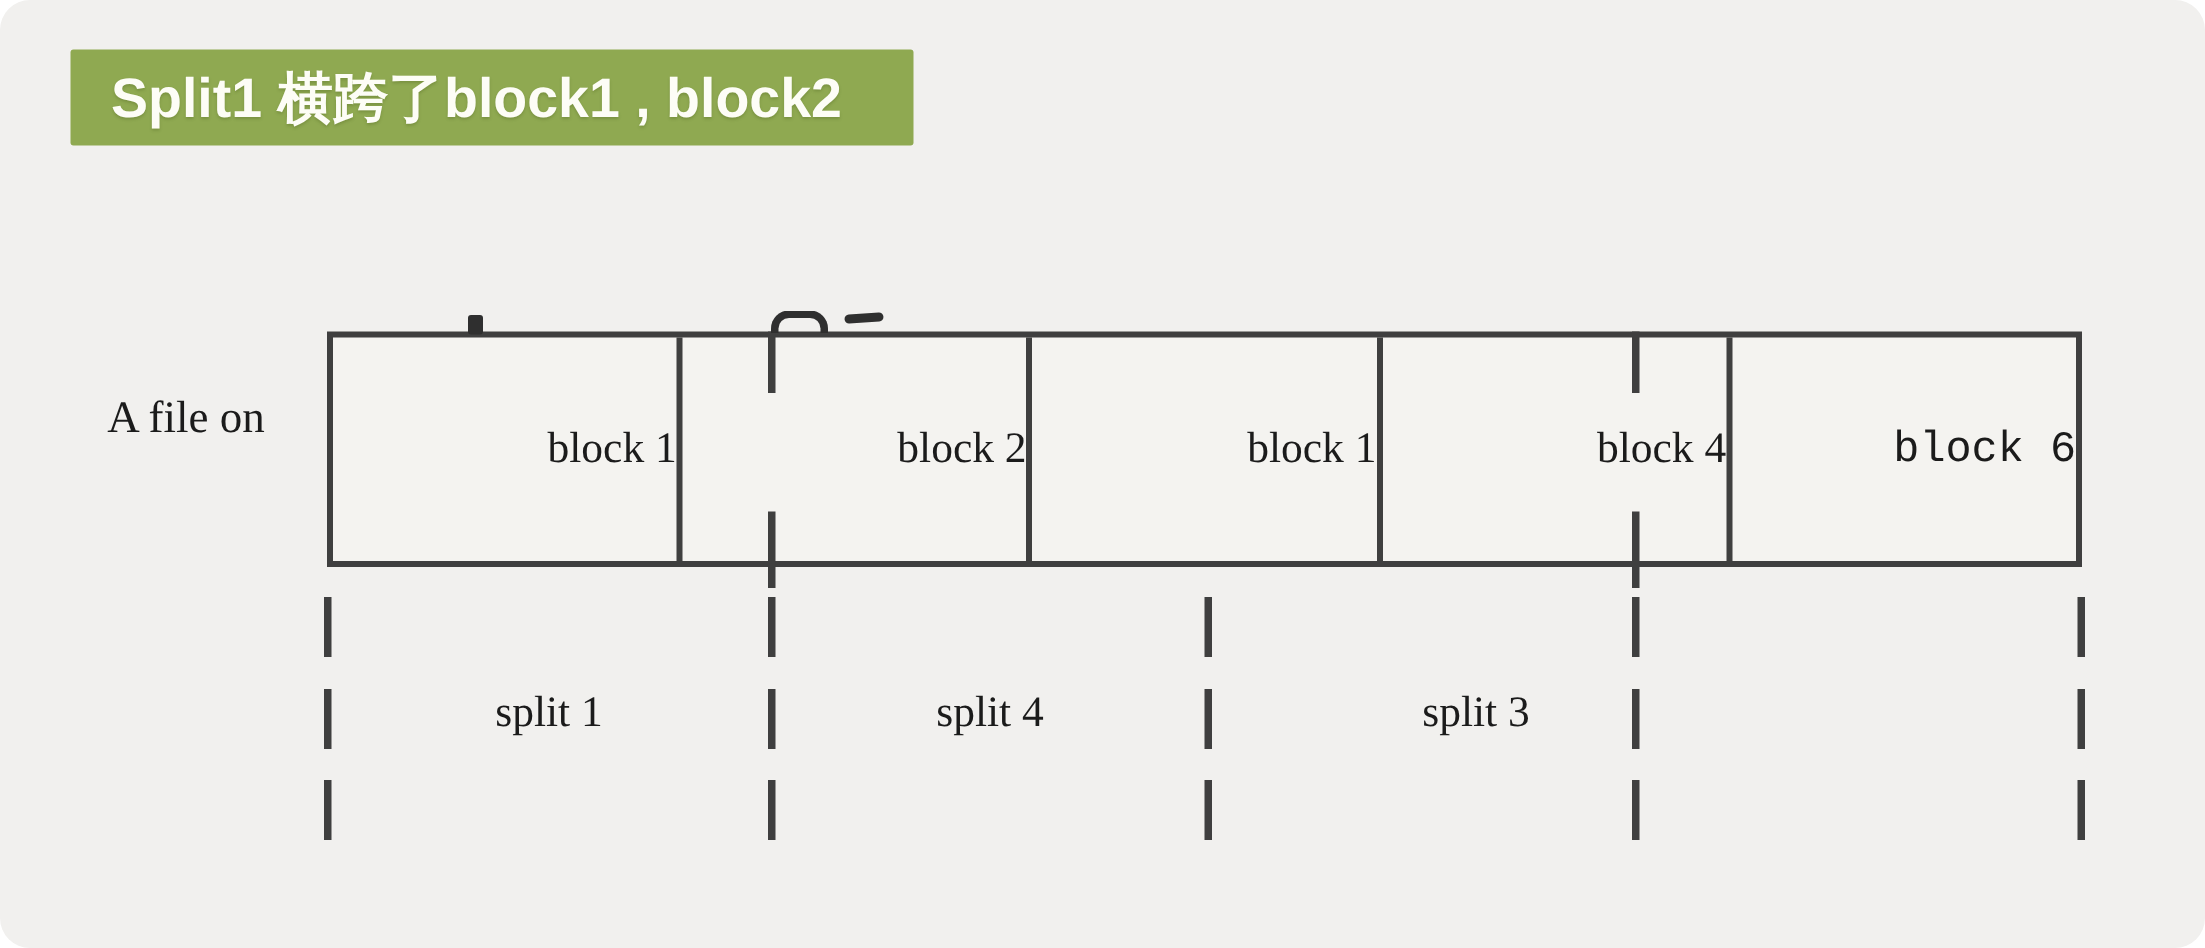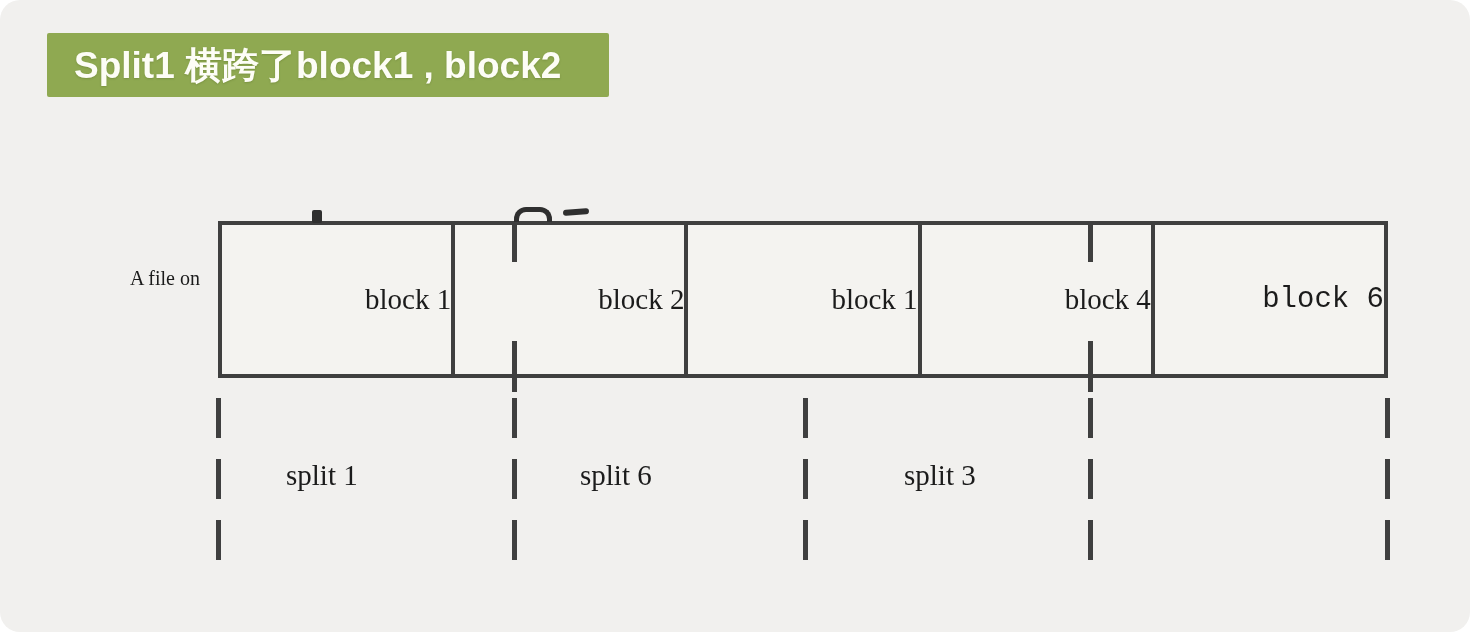--- a/index.html
+++ b/index.html
@@ -23,22 +23,22 @@
   .banner span{
     font-family:"Liberation Sans","DejaVu Sans",sans-serif;
     font-weight:bold;font-size:37px;line-height:1;
     color:#fdfdf6;
     text-shadow:0 1px 2px rgba(60,80,20,.25);
     white-space:nowrap;
   }
   
   .file-label{
     position:absolute;left:48px;top:257px;width:152px;
-    text-align:right;
-    font-size:20px;line-height:43px;color:#1b1b1b;
+    text-align:center;
+    font-size:30px;line-height:43px;color:#1b1b1b;
   }
   
   .hdfs-box{
     position:absolute;left:218px;top:221px;
     width:1170px;height:157px;
     box-sizing:border-box;
     border:4px solid #3f3f3f;
     background:#f4f3f0;
     display:flex;
   }
@@ -62,21 +62,21 @@
   
   .dash-line{
     position:absolute;top:398px;width:5px;height:163px;
     background:repeating-linear-gradient(to bottom,
       #3f3f3f 0px,#3f3f3f 40px,
       transparent 40px,transparent 61px);
   }
   
   .split-label{
     position:absolute;top:459px;width:160px;height:32px;
-    text-align:left;
+    text-align:center;
     font-size:29px;color:#1b1b1b;white-space:nowrap;
   }
   
   .mark-tick{
     position:absolute;left:312px;top:210px;width:10px;height:13px;
     background:#2f2f2f;border-radius:2px;
   }
   .mark-arc{
     position:absolute;left:514px;top:207px;width:38px;height:15px;
     box-sizing:border-box;
@@ -128,16 +128,16 @@
   <div class="mark-arc"></div>
   <div class="mark-dash"></div>
 
   <div class="dash-line" style="left:216px;"></div>
   <div class="dash-line" style="left:512px;"></div>
   <div class="dash-line" style="left:803px;"></div>
   <div class="dash-line" style="left:1088px;"></div>
   <div class="dash-line" style="left:1385px;"></div>
 
   <div class="split-label" style="left:286px;">split 1</div>
-  <div class="split-label" style="left:580px;">split 6</div>
+  <div class="split-label" style="left:580px;">split 4</div>
   <div class="split-label" style="left:904px;">split 3</div>
 
 </div>
 
 </body></html>

